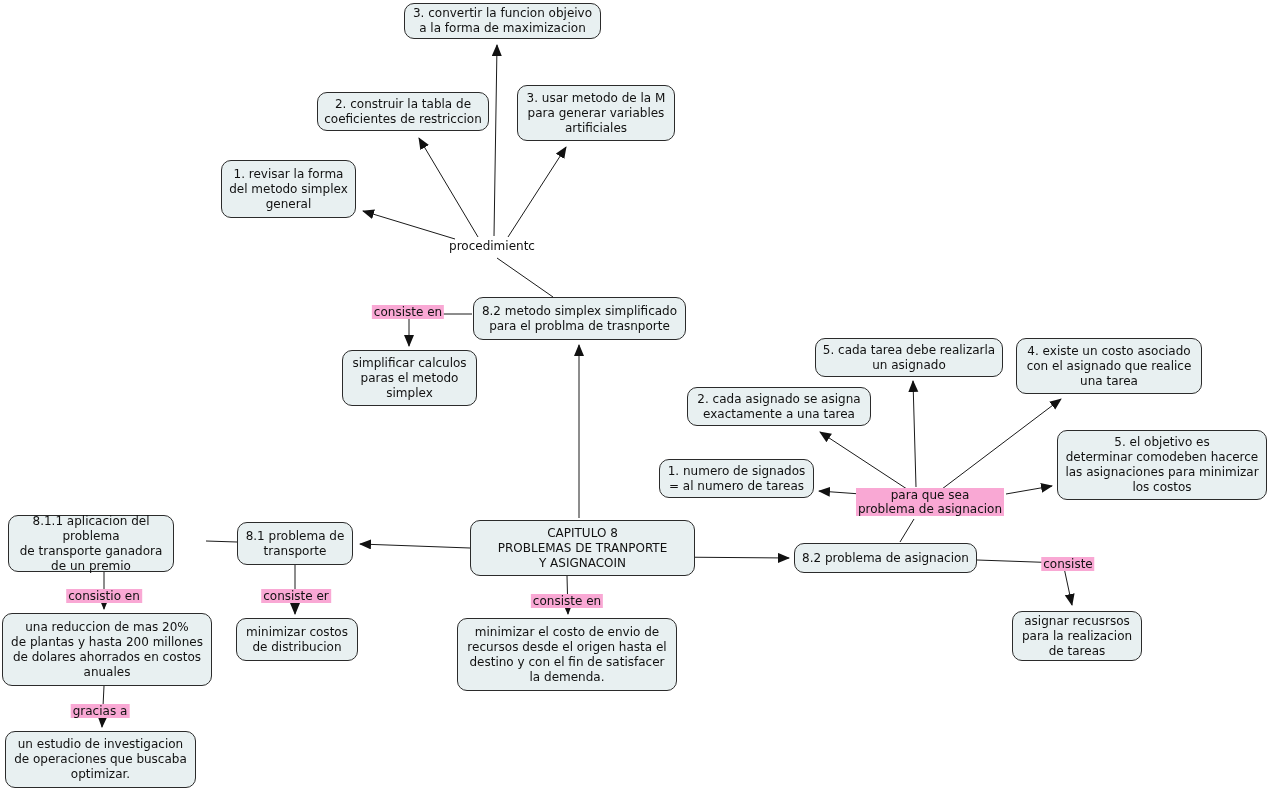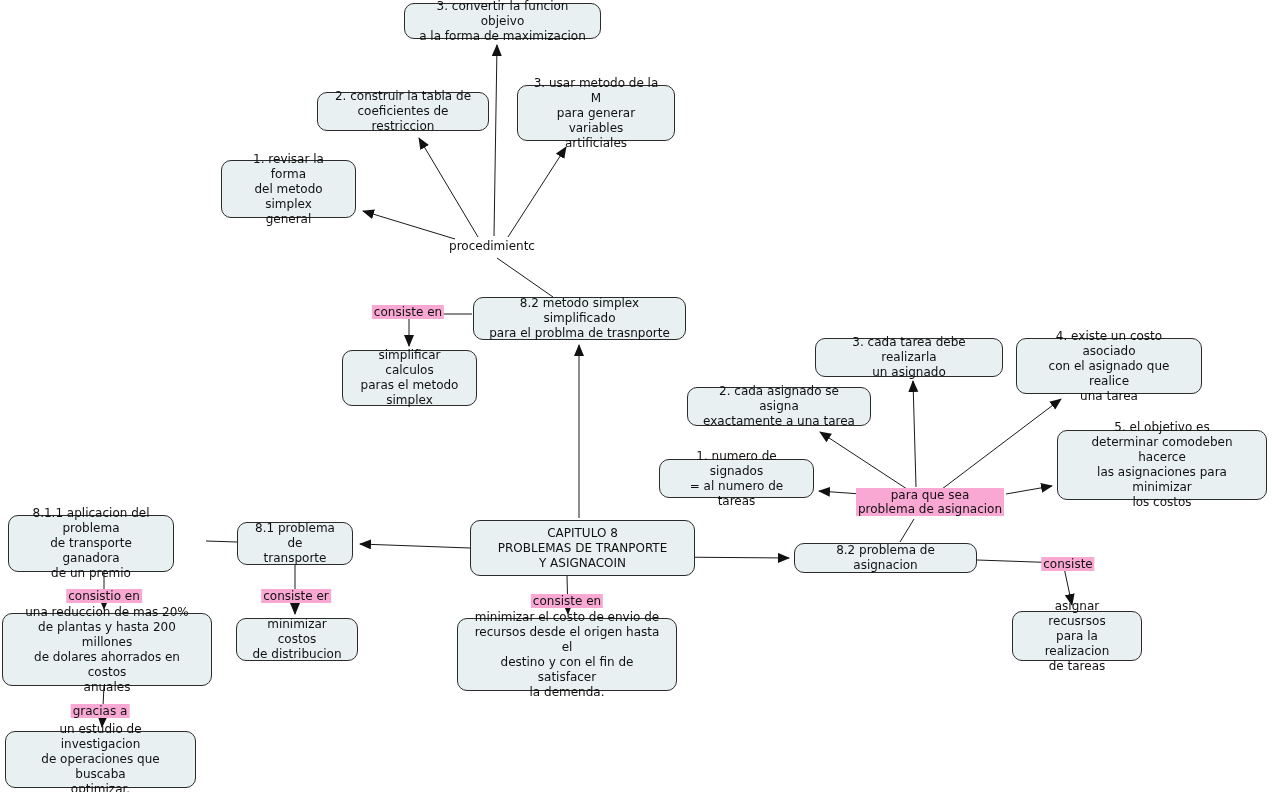--- a/index.html
+++ b/index.html
@@ -16,21 +16,21 @@
   .node{
     position:absolute;z-index:3;
     box-sizing:border-box;
     background:#e8f0f1;
     border:1px solid #2b2b2b;
     border-radius:10px;
     display:flex;align-items:center;justify-content:center;
     text-align:center;
     white-space:pre-line;
     line-height:15px;
-    padding:1px 12px;
+    padding:1px 4px;
     cursor:default;
   }
   .link-label{
     position:absolute;z-index:2;
     transform:translateX(-50%);
     background:#f9a8d4;
     padding:0 2px;
     text-align:center;
     white-space:pre-line;
     line-height:14px;
@@ -86,21 +86,21 @@
 del metodo simplex
 general</div>
 
   <div class="node" style="left:473px;top:297px;width:213px;height:43px">8.2 metodo simplex simplificado
 para el problma de trasnporte</div>
 
   <div class="node" style="left:342px;top:350px;width:135px;height:56px">simplificar calculos
 paras el metodo
 simplex</div>
 
-  <div class="node" style="left:815px;top:338px;width:188px;height:39px">3. cada tarea debe realizarla
+  <div class="node" style="left:815px;top:338px;width:188px;height:39px">5. cada tarea debe realizarla
 un asignado</div>
 
   <div class="node" style="left:1016px;top:338px;width:186px;height:56px">4. existe un costo asociado
 con el asignado que realice
 una tarea</div>
 
   <div class="node" style="left:687px;top:387px;width:184px;height:39px">2. cada asignado se asigna
 exactamente a una tarea</div>
 
   <div class="node" style="left:659px;top:459px;width:155px;height:39px">1. numero de signados

